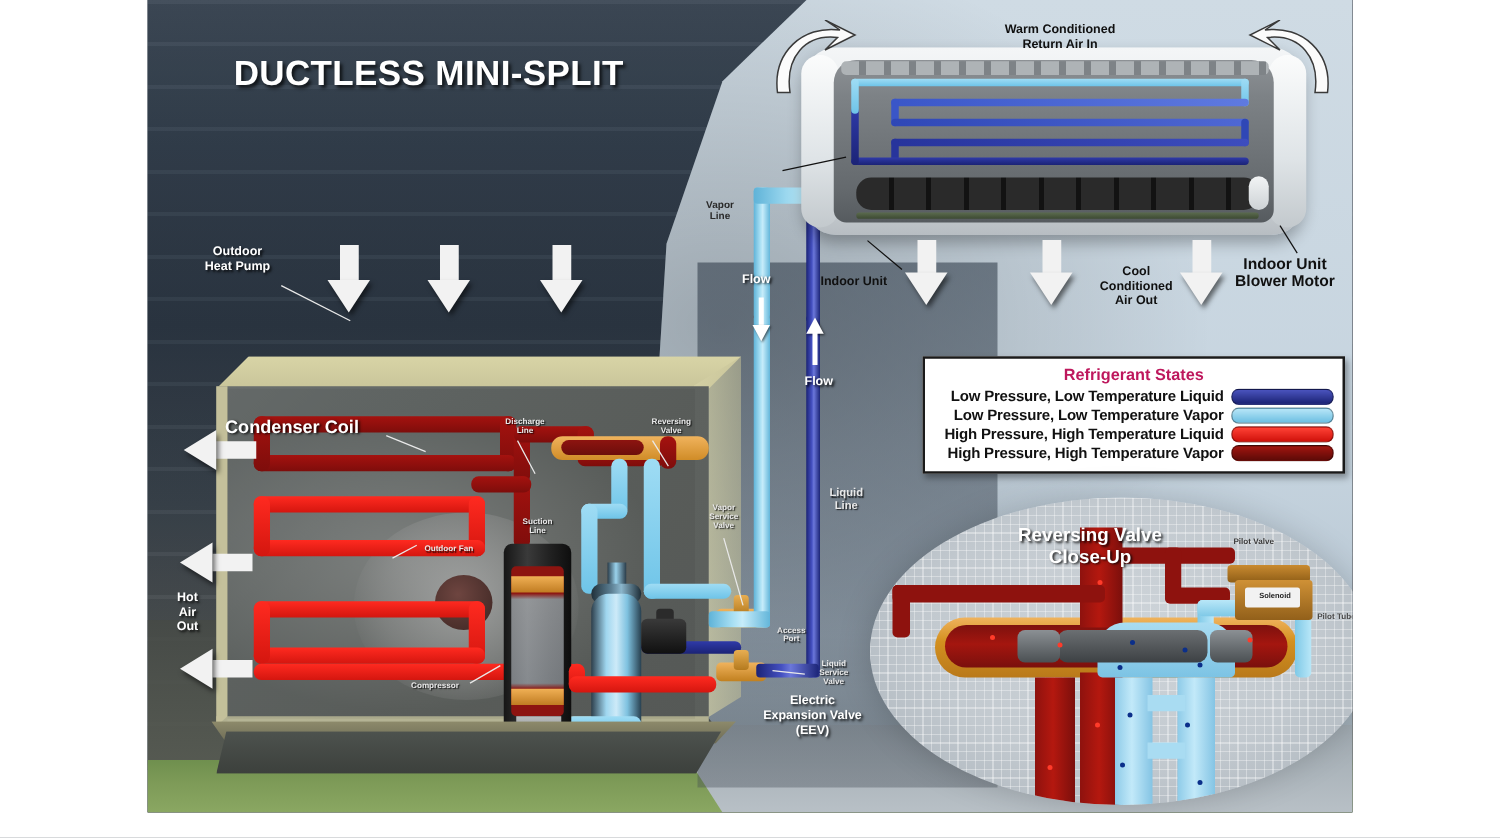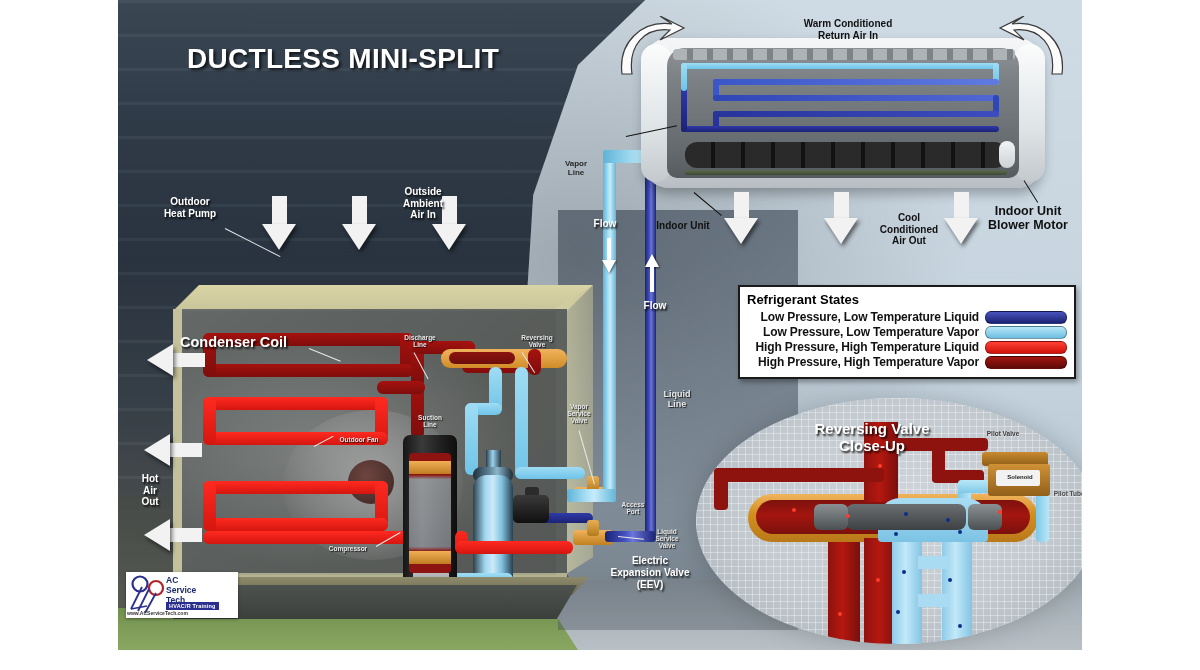--- a/index.html
+++ b/index.html
@@ -157,21 +157,21 @@
     background:linear-gradient(to bottom,#f2f4f5,#cdd2d5);}
   .iu-drain{position:absolute;left:42px;top:132px;width:322px;height:5px;border-radius:3px;
     background:linear-gradient(to bottom,#5b6b4e,#3d4a33);}
   .iu-side{position:absolute;top:6px;width:30px;height:138px;border-radius:16px;
     background:linear-gradient(to bottom,#fbfcfc,#dfe4e7 60%,#c3c9cd);}
 
   
   .legend{position:absolute;left:620px;top:285px;width:338px;
     background:#ffffff;border:2px solid #1a1a1a;padding:5px 7px 7px 7px;box-sizing:border-box;
     box-shadow:2px 3px 5px rgba(0,0,0,.35);}
-  .legend h3{margin:0 0 3px 0;text-align:left;font-size:13px;font-weight:bold;color:#000000;}
+  .legend h3{margin:0 0 3px 0;text-align:center;font-size:13px;font-weight:bold;color:#be185d;}
   .legend-row{display:flex;align-items:center;justify-content:flex-end;gap:6px;margin:1px 0;}
   .legend-row span.t{font-size:12px;font-weight:bold;color:#111;white-space:nowrap;letter-spacing:-.15px;}
   .swatch{width:80px;height:11px;border-radius:6px;flex:0 0 auto;border:1px solid rgba(0,0,0,.35);}
 
   
   .closeup{position:absolute;left:578px;top:398px;width:402px;height:246px;border-radius:50%;
     background:
       repeating-linear-gradient(to right, rgba(255,255,255,.35) 0 1px, rgba(0,0,0,0) 1px 7px),
       repeating-linear-gradient(to bottom, rgba(255,255,255,.35) 0 1px, rgba(0,0,0,0) 1px 7px),
       radial-gradient(ellipse at 50% 45%, #cfd5da 0%, #c2c9cf 55%, #b3bbc2 80%, rgba(179,187,194,0) 100%);
@@ -446,23 +446,20 @@
 Close-Up</div>
       <div class="tiny dk" style="left:272px;top:32px;width:70px;white-space:pre-line;color:#3a3a3a;">Pilot Valve</div>
       <div class="tiny dk" style="left:304px;top:76px;width:40px;white-space:pre-line;font-size:6px;">Solenoid</div>
       <div class="tiny dk" style="left:348px;top:92px;width:54px;white-space:pre-line;color:#4a4a4a;">Pilot Tubes</div>
     </div>
 
     <div class="lbl" style="left:12px;top:196px;width:120px;white-space:pre-line;">Outdoor
 Heat Pump</div>
     <div class="leader lt" style="left:107px;top:228px;width:62px;transform:rotate(27deg);"></div>
 
-    <div class="lbl" style="left:251px;top:186px;width:108px;white-space:pre-line;">Outside
-Ambient
-Air In</div>
 
     <div class="lbl" style="left:62px;top:334px;width:160px;text-align:left;font-size:14.5px;">Condenser Coil</div>
     <div class="leader lt" style="left:191px;top:348px;width:34px;transform:rotate(22deg);"></div>
 
     <div class="lbl" style="left:10px;top:473px;width:44px;white-space:pre-line;">Hot
 Air
 Out</div>
 
     <div class="tiny" style="left:278px;top:334px;width:48px;white-space:pre-line;">Discharge
 Line</div>
@@ -516,30 +513,15 @@
     <div class="leader" style="left:576px;top:192px;width:36px;transform:rotate(40deg);"></div>
 
     <div class="lbl dark" style="left:730px;top:212px;width:122px;white-space:pre-line;color:#101010;text-shadow:none;">Cool
 Conditioned
 Air Out</div>
 
     <div class="lbl dark" style="left:850px;top:204px;width:120px;white-space:pre-line;color:#101010;text-shadow:none;font-size:12.5px;">Indoor Unit
 Blower Motor</div>
     <div class="leader" style="left:906px;top:180px;width:26px;transform:rotate(58deg);"></div>
 
-    <div class="logo">
-      <svg class="logo-mark" width="38" height="40" viewBox="0 0 38 40">
-        <circle cx="11" cy="9" r="7.5" fill="none" stroke="#2a2f8f" stroke-width="2.2"></circle>
-        <circle cx="27" cy="13" r="7" fill="none" stroke="#b0262c" stroke-width="2.2"></circle>
-        <path d="M2 34 L13 12 M9 36 L20 14 M16 38 L27 18" stroke="#2a2f8f" stroke-width="1.8" fill="none"></path>
-        <path d="M2 34 L18 31" stroke="#2a2f8f" stroke-width="1.6" fill="none"></path>
-      </svg>
-      <div class="logo-txt">
-        <div>AC</div>
-        <div>Service</div>
-        <div>Tech</div>
-      </div>
-      <div class="logo-badge">HVAC/R Training</div>
-      <div class="logo-url">www.ACServiceTech.com</div>
-    </div>
 
   </div>
 </div>
 
 </body></html>

